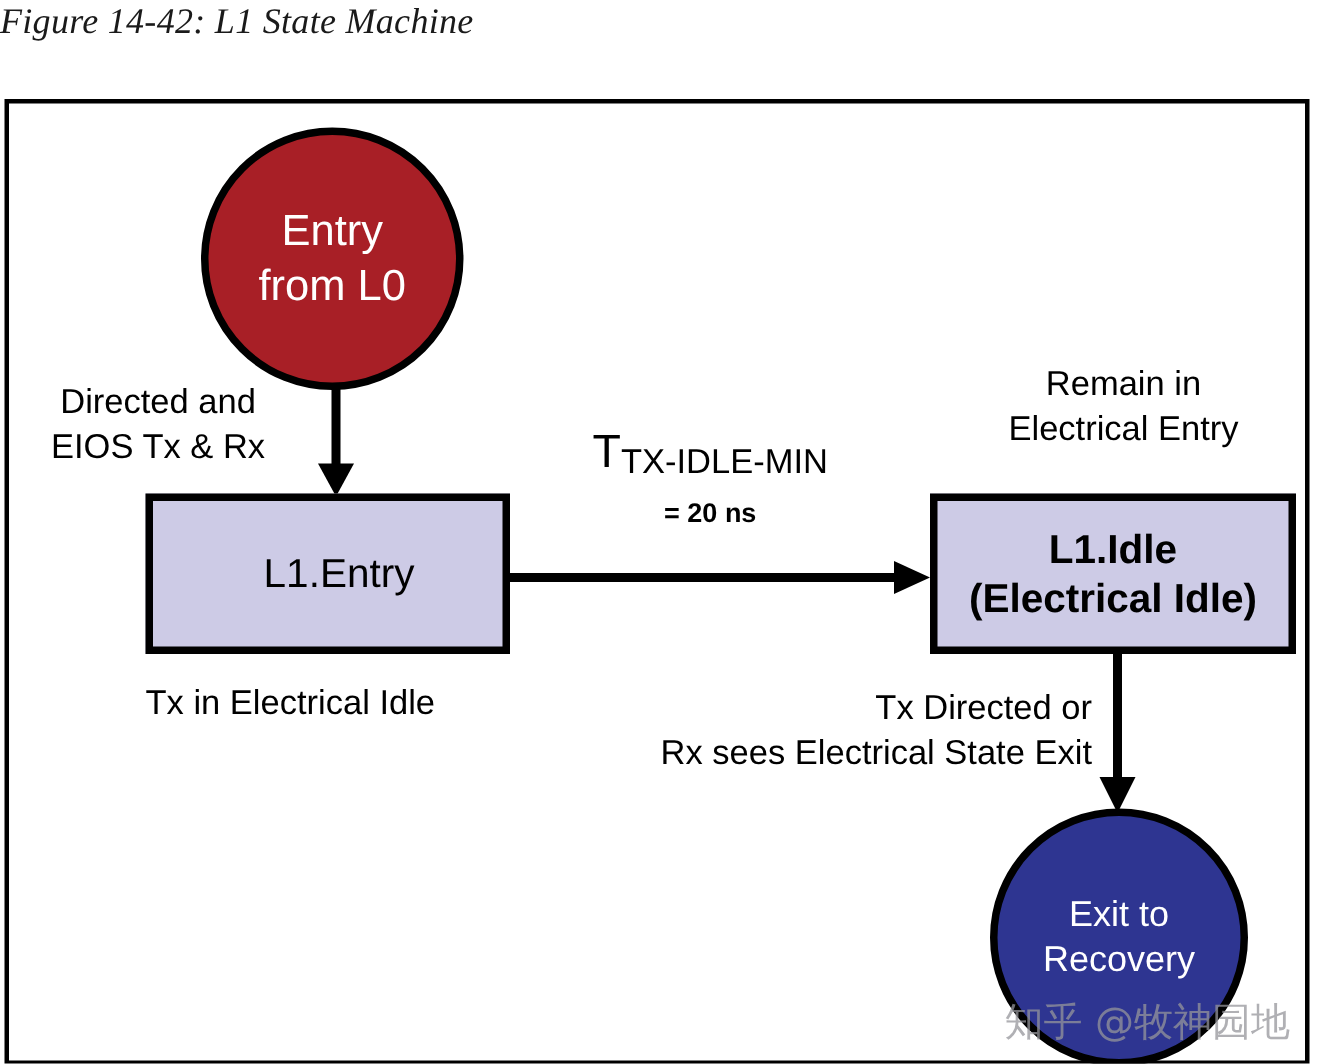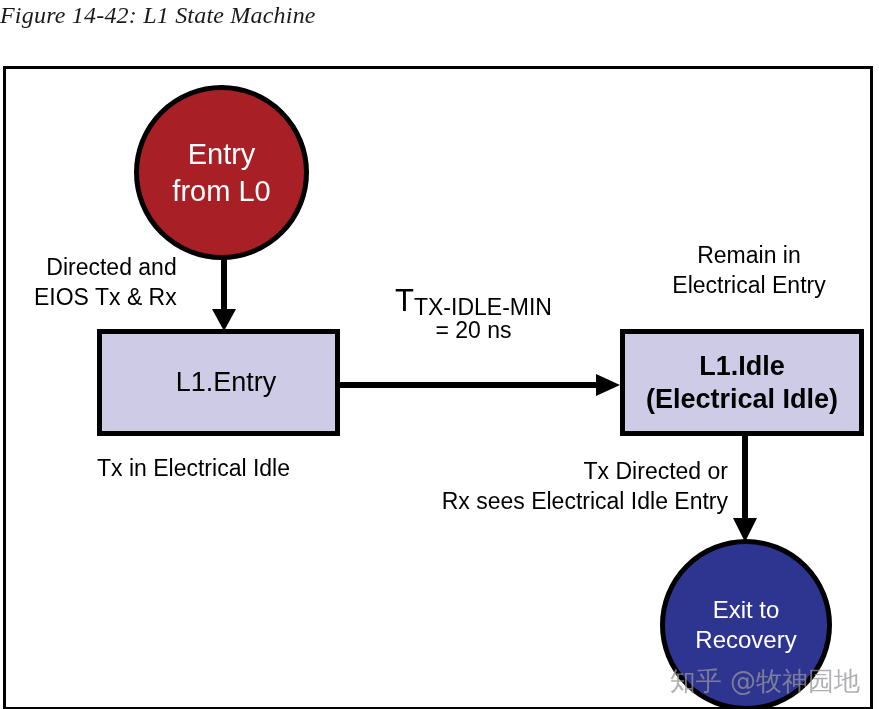--- a/index.html
+++ b/index.html
@@ -110,21 +110,21 @@
     color: #000000;
     font-size: 23px;
     line-height: 1.3;
     white-space: nowrap;
     z-index: 3;
   }
 
   #label-directed-eios {
     left: 28px;
     top: 240px;
-    text-align: right;
+    text-align: center;
   }
 
   #label-tx-in-electrical-idle {
     left: 91px;
     top: 441px;
   }
 
   #label-t-tx-idle-min {
     left: 360px;
     top: 272px;
@@ -137,22 +137,23 @@
     font-size: 31px;
   }
   #label-t-tx-idle-min .t-sub {
     font-size: 23px;
     vertical-align: baseline;
     position: relative;
     top: 4px;
   }
   #label-t-tx-idle-min .t-value {
     display: block;
-    font-size: 23px;
-    margin-top: 0;
+    font-size: 18px;
+    margin-top: 15px;
+    font-weight: bold;
   }
 
   #label-remain-in-ei {
     left: 637px;
     top: 228px;
     width: 212px;
     text-align: center;
     white-space: normal;
   }
 
@@ -276,21 +277,21 @@
   <div class="edge-label" id="label-remain-in-ei" style="top:172px;">
     <div>Remain in</div>
     <div>Electrical Entry</div>
   </div>
 
   <div class="connector v-line" id="edge-l1idle-to-exit-line" style="top:365px;"></div>
   <div id="edge-l1idle-to-exit-head" style="top:449px;"></div>
 
   <div class="edge-label" id="label-tx-directed-or" style="top:388px;">
     <div>Tx Directed or</div>
-    <div>Rx sees Electrical Idle Entry</div>
+    <div>Rx sees Electrical State Exit</div>
   </div>
 
   <div id="node-exit-to-recovery" class="circle-node" style="top:470px;">
     <span>Exit to</span>
     <span>Recovery</span>
   </div>
 
   <div id="watermark">知乎 @牧神园地</div>
 
 </div>

